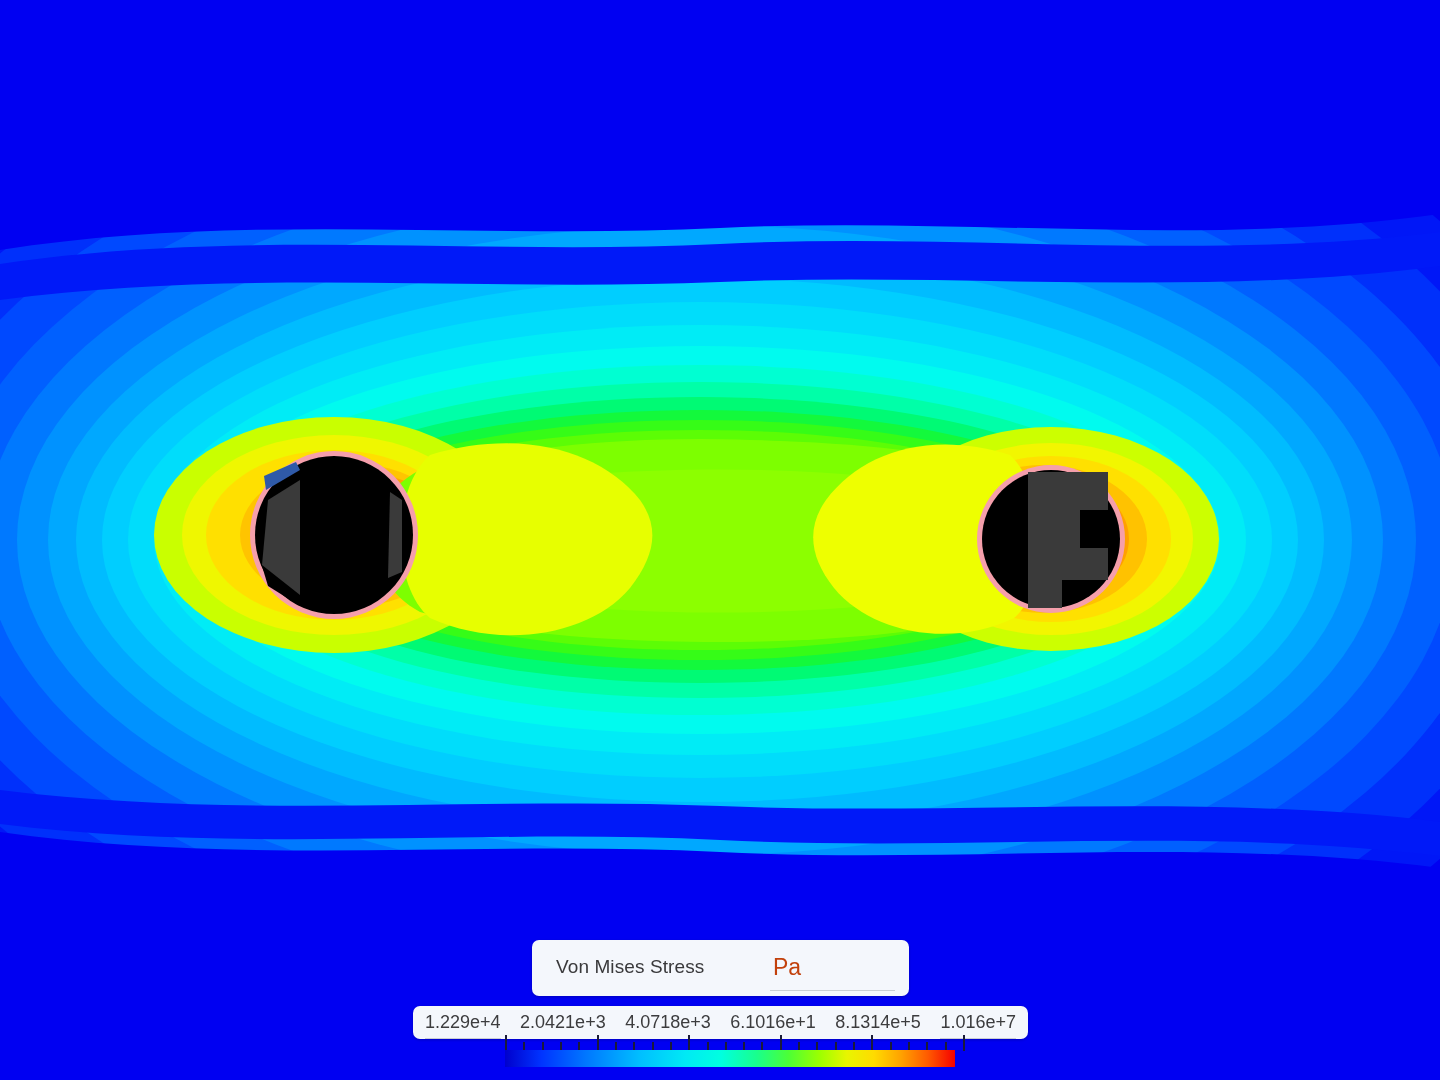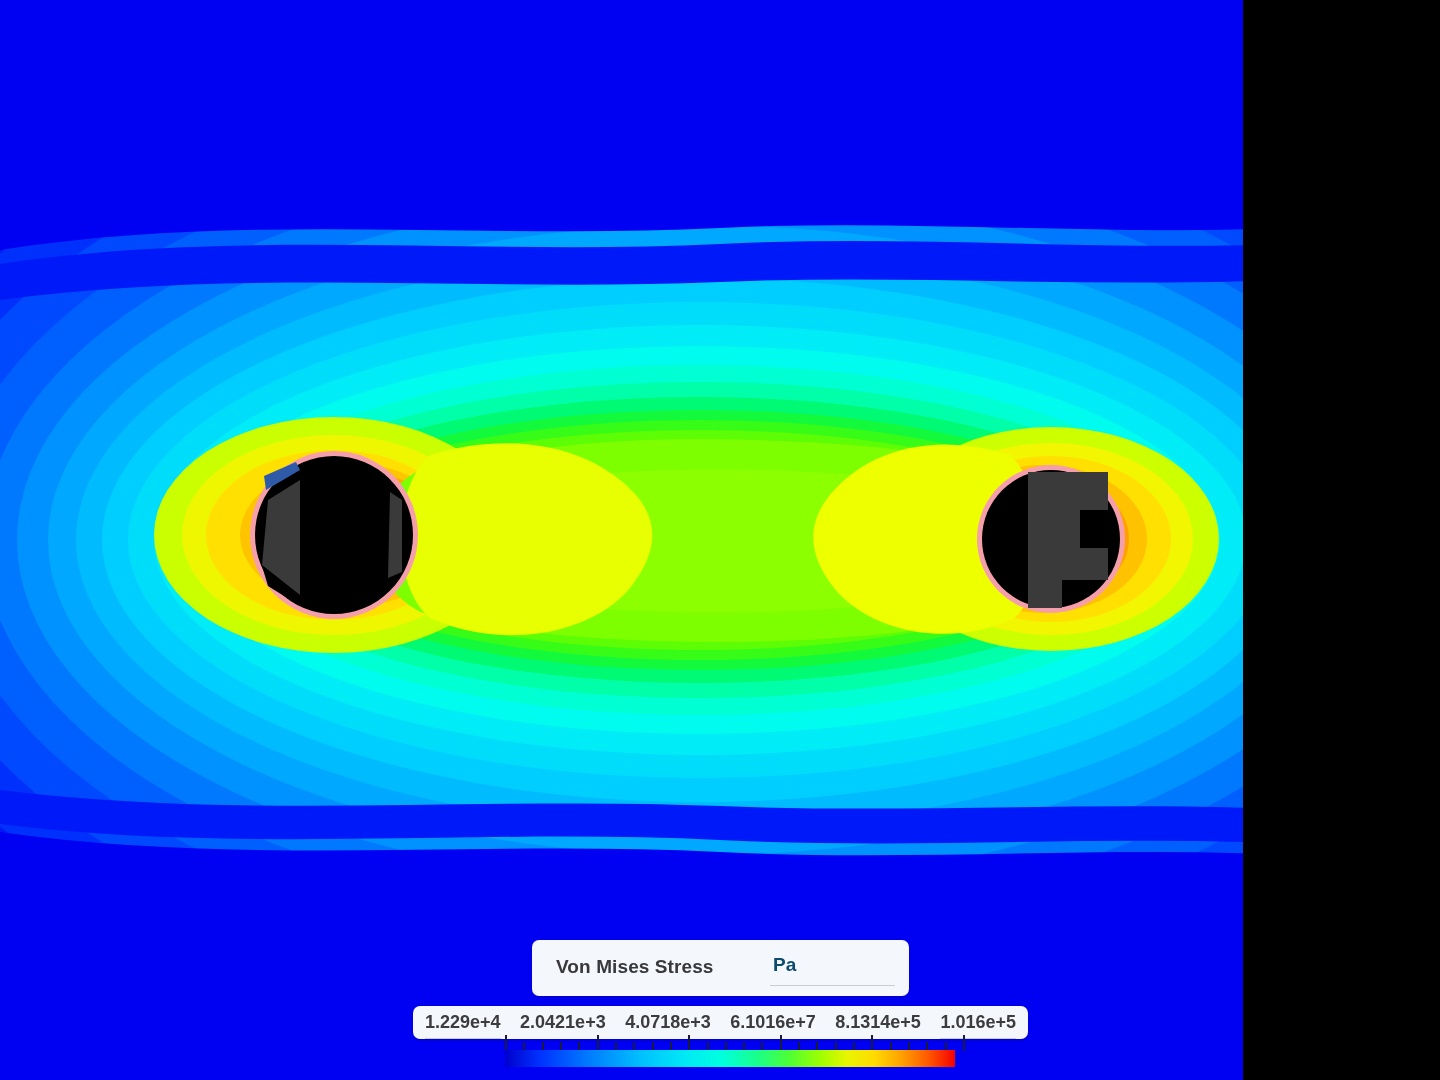--- a/index.html
+++ b/index.html
@@ -6,25 +6,24 @@
   html, body {
     margin: 0;
     padding: 0;
     background: #000;
   }
   body {
     font-family: "Liberation Sans", sans-serif;
   }
   #viewport {
     position: relative;
-    width: 1243px;
+    width: 1440px;
     height: 1080px;
     overflow: hidden;
     background: #0000f2;
-    font-weight: bold;
   }
   #field-svg {
     position: absolute;
     left: 0;
     top: 0;
     width: 1440px;
     height: 1080px;
     display: block;
   }
 
@@ -63,22 +62,22 @@
     letter-spacing: 0.1px;
     white-space: nowrap;
   }
   .legend-unit-field {
     position: absolute;
     left: 238px;
     top: 14px;
     width: 129px;
   }
   .legend-unit-text {
-    font-size: 19px;
-    color: #0c4a6e;
+    font-size: 23px;
+    color: #c2410c;
     display: block;
     padding-left: 3px;
   }
   .legend-unit-underline {
     display: block;
     margin-top: 9px;
     height: 1px;
     background: #c9cdd4;
     width: 125px;
   }
@@ -270,23 +269,23 @@
           <span class="legend-unit-underline"></span>
         </span>
       </div>
     </div>
 
     <div class="legend-labels-box">
       <div class="legend-labels-row">
         <span class="tick-label underlined">1.229e+4</span>
         <span class="tick-label">2.0421e+3</span>
         <span class="tick-label">4.0718e+3</span>
-        <span class="tick-label">6.1016e+7</span>
+        <span class="tick-label">6.1016e+1</span>
         <span class="tick-label">8.1314e+5</span>
-        <span class="tick-label underlined">1.016e+5</span>
+        <span class="tick-label underlined">1.016e+7</span>
       </div>
     </div>
 
     <div id="tickmarks">
         <div class="tickmark major" style="left: 8px;"></div>
         <div class="tickmark minor" style="left: 26.32px;"></div>
         <div class="tickmark minor" style="left: 44.64px;"></div>
         <div class="tickmark minor" style="left: 62.96px;"></div>
         <div class="tickmark minor" style="left: 81.28px;"></div>
         <div class="tickmark major" style="left: 99.6px;"></div>

